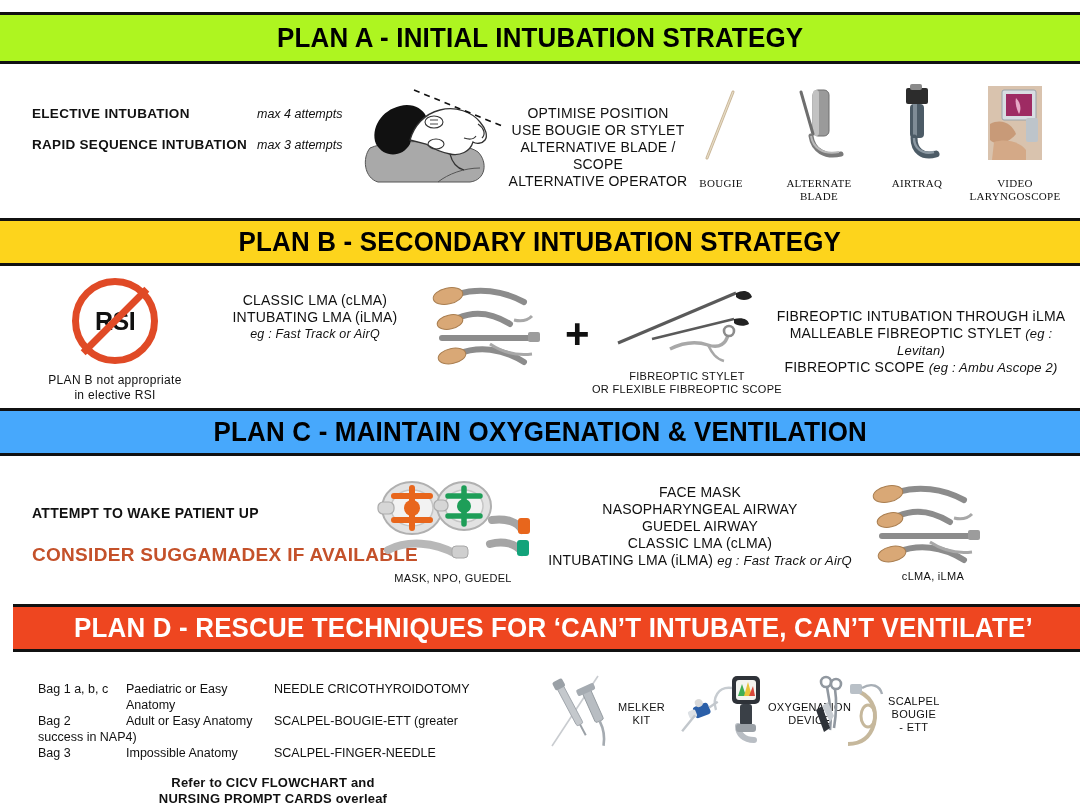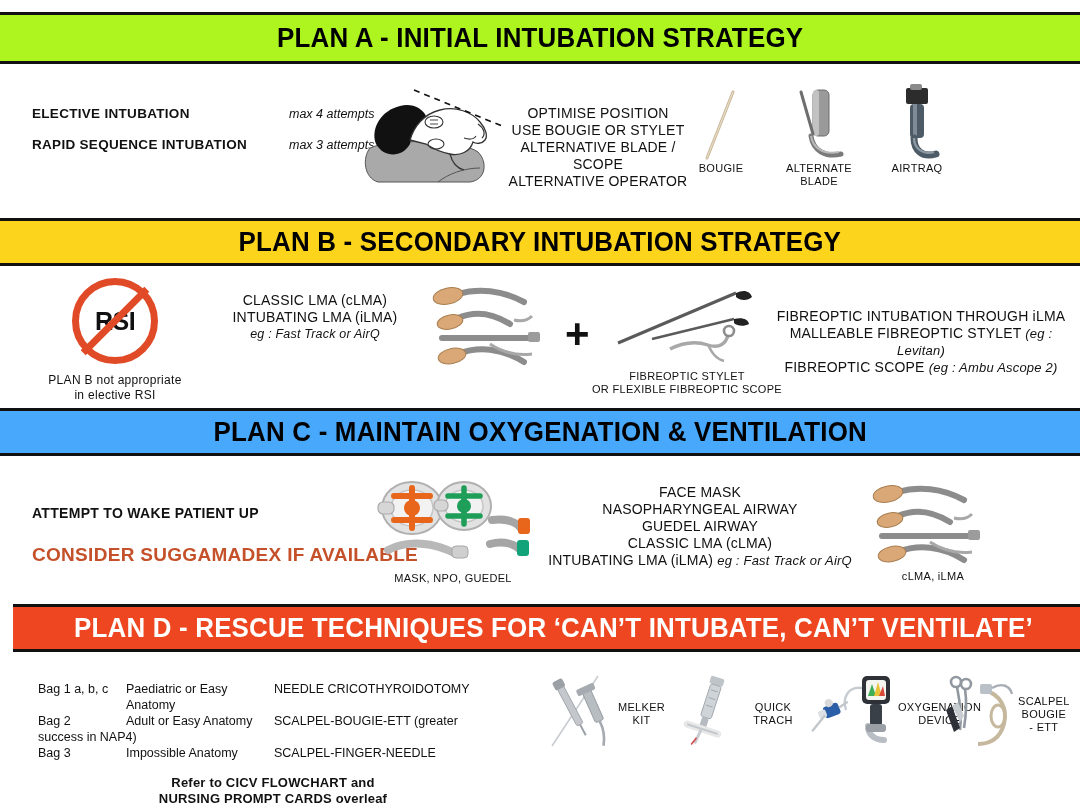--- a/index.html
+++ b/index.html
@@ -30,35 +30,35 @@
   .banner-c { top: 408px; height: 48px; background: #47A8FC; }
   .banner-d { top: 604px; height: 48px; background: #EE4620; margin-left: 13px; }
   .banner-a .banner-text,
   .banner-b .banner-text,
   .banner-c .banner-text { color: #000; }
   .banner-d .banner-text { color: #fff; }
 
   
   .sec { position: absolute; left: 0; width: 1080px; }
   .lbl-bold { font-weight: bold; font-size: 13.5px; color: #111; letter-spacing: 0.3px; }
-  .lbl-ital { font-style: italic; font-size: 12.5px; color: #111; margin-left: 32px; }
+  .lbl-ital { font-style: italic; font-size: 12.5px; color: #111; }
   .list-c { font-size: 14px; color: #111; line-height: 17px; text-align: center; letter-spacing: 0.2px; }
   .cap { font-size: 11px; color: #111; text-align: center; line-height: 13px; letter-spacing: 0.3px; }
   .ital { font-style: italic; }
 
   
   .a-left { position: absolute; left: 32px; top: 106px; }
   .a-row { display: flex; align-items: baseline; margin-bottom: 16px; }
   .a-row .name { width: 225px; }
   .a-attempt { color: #111; }
   .a-mid-text { position: absolute; left: 508px; top: 105px; width: 180px; }
   .a-devices { position: absolute; left: 672px; top: 84px; width: 400px; display: flex; }
   .a-dev { width: 98px; display: flex; flex-direction: column; align-items: center; }
   .a-dev .art { height: 78px; display: flex; align-items: flex-end; justify-content: center; }
-  .a-dev .cap { margin-top: 0; }
+  .a-dev .cap { margin-top: 15px; font-family: Liberation Serif, serif; }
 
   
   .head-ill { position: absolute; left: 352px; top: 82px; width: 150px; height: 105px; }
 
   
   .b-rsi { position: absolute; left: 30px; top: 278px; width: 170px; display: flex; flex-direction: column; align-items: center; }
   .rsi-sign { position: relative; width: 86px; height: 86px; }
   .rsi-circle { position: absolute; inset: 0; border: 7px solid #E04A26; border-radius: 50%; }
   .rsi-slash { position: absolute; left: 50%; top: -2px; width: 7px; height: 90px; background: #E04A26;
                transform: translateX(-50%) rotate(45deg); }
@@ -179,20 +179,35 @@
             <rect x="18" y="0" width="12" height="6" rx="2" fill="#8A8A8A"></rect>
             <rect x="18" y="20" width="14" height="34" rx="4" fill="#4C5B66"></rect>
             <rect x="21" y="20" width="4" height="34" fill="#7F8C96"></rect>
             <path d="M22 54 C22 66 30 74 44 70" fill="none" stroke="#4C5B66" stroke-width="7" stroke-linecap="round"></path>
             <path d="M22 54 C22 64 30 71 42 68" fill="none" stroke="#8C99A3" stroke-width="2.4"></path>
           </svg>
         </div>
         <div class="cap">AIRTRAQ</div>
       </div>
 
+      <div class="a-dev">
+        <div class="art">
+          <svg viewBox="0 0 58 78" width="58" height="78">
+            <rect x="2" y="2" width="54" height="74" fill="#D9C3AE"></rect>
+            <rect x="16" y="6" width="34" height="30" rx="2" fill="#D8DDE2" stroke="#9AA3AA" stroke-width="1"></rect>
+            <rect x="20" y="10" width="26" height="22" fill="#9E2B63"></rect>
+            <path d="M30 14 C34 18 36 24 33 30 C30 24 29 18 30 14 Z" fill="#E7A9C6"></path>
+            <path d="M4 40 C16 34 26 40 30 50 C22 60 10 62 4 56 Z" fill="#C89A78"></path>
+            <path d="M8 58 C20 54 34 58 40 66 L40 76 L6 76 Z" fill="#D4A987"></path>
+            <rect x="40" y="34" width="12" height="24" rx="2" fill="#BDC4CA"></rect>
+          </svg>
+        </div>
+        <div class="cap" style="white-space:pre-line">VIDEO
+LARYNGOSCOPE</div>
+      </div>
     </div>
   </div>
 
   <div class="banner banner-b">
     <div class="banner-text">PLAN B - SECONDARY INTUBATION STRATEGY</div>
   </div>
 
   <div class="sec">
     <div class="b-rsi">
       <div class="rsi-sign">
@@ -382,39 +397,20 @@
               <rect x="44" y="16" width="9" height="34" rx="2" fill="#B8BDC2" stroke="#8E949A" stroke-width="0.8"></rect>
               <rect x="39" y="12" width="19" height="7" rx="2" fill="#A5ABB1"></rect>
               <path d="M48.5 50 C49 60 46 68 42 74" stroke="#A5ABB1" stroke-width="2.6" fill="none"></path>
             </g>
           </svg>
         </div>
         <div class="cap" style="white-space:pre-line">MELKER
 KIT</div>
       </div>
 
-      <div class="d-dev">
-        <div class="art">
-          <svg viewBox="0 0 60 78" width="60" height="78">
-            <g transform="rotate(18 30 40)">
-              <rect x="22" y="4" width="14" height="8" rx="2" fill="#BFC4C9"></rect>
-              <rect x="24" y="12" width="11" height="34" rx="2" fill="#CFD4D9" stroke="#A0A6AC" stroke-width="0.9"></rect>
-              <line x1="26" y1="18" x2="33" y2="18" stroke="#9AA0A6" stroke-width="0.8"></line>
-              <line x1="26" y1="26" x2="33" y2="26" stroke="#9AA0A6" stroke-width="0.8"></line>
-              <line x1="26" y1="34" x2="33" y2="34" stroke="#9AA0A6" stroke-width="0.8"></line>
-              <rect x="26" y="46" width="7" height="12" rx="2" fill="#B6BBC1"></rect>
-              <path d="M14 58 L46 58" stroke="#E8E8E8" stroke-width="7" stroke-linecap="round"></path>
-              <path d="M14 58 L46 58" stroke="#C4C9CE" stroke-width="2"></path>
-              <path d="M29 58 L27 74" stroke="#C9CDD2" stroke-width="3"></path>
-              <path d="M27 68 L24 76" stroke="#D14B4B" stroke-width="1.6"></path>
-            </g>
-          </svg>
-        </div>
-        <div class="cap">QUICK TRACH</div>
-      </div>
 
       <div class="d-dev">
         <div class="art">
           <svg viewBox="0 0 90 78" width="90" height="78">
             <rect x="54" y="4" width="28" height="28" rx="5" fill="#2E3238"></rect>
             <rect x="58" y="8" width="20" height="20" rx="3" fill="#F4F4F0"></rect>
             <path d="M60 24 L64 12 L68 24 Z" fill="#3FAE55"></path>
             <path d="M66 24 L70 10 L74 24 Z" fill="#E8C33A"></path>
             <path d="M71 24 L75 14 L77 24 Z" fill="#D9483B"></path>
             <rect x="62" y="32" width="12" height="22" rx="3" fill="#3A4047"></rect>

